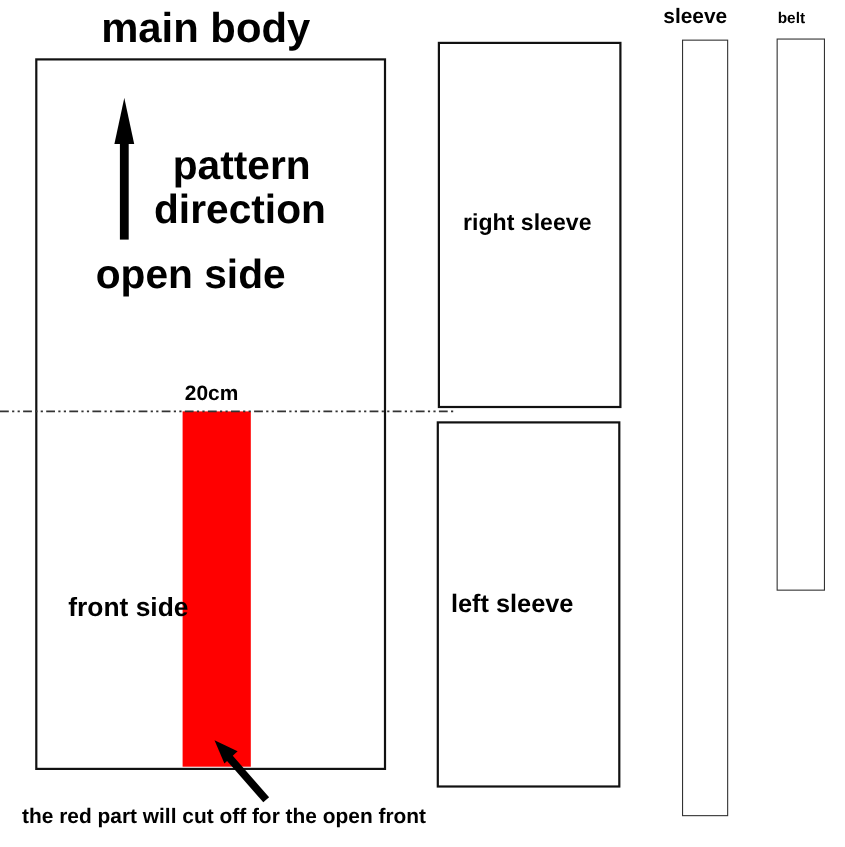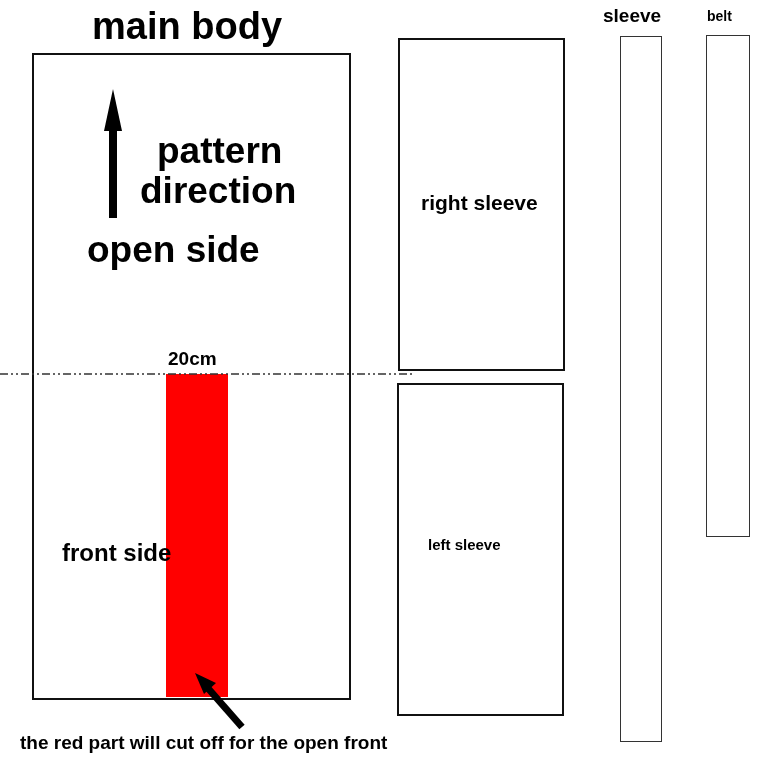--- a/index.html
+++ b/index.html
@@ -33,21 +33,21 @@
 <div class="lbl" style="left:87px; top:231px; font-size:37px;">open side</div>
 
 <div class="lbl" style="left:168px; top:349px; font-size:19px;">20cm</div>
 
 <div class="lbl" style="left:62px; top:541px; font-size:24px;">front side</div>
 
 <div class="box thick" style="left:398px; top:38px; width:167px; height:333px;"></div>
 <div class="lbl" style="left:421px; top:192px; font-size:21px;">right sleeve</div>
 
 <div class="box thick" style="left:397px; top:383px; width:167px; height:333px;"></div>
-<div class="lbl" style="left:428px; top:537px; font-size:15px;">left sleeve</div>
+<div class="lbl" style="left:410px; top:537px; font-size:23px;">left sleeve</div>
 
 <div class="lbl" style="left:603px; top:6px; font-size:19px;">sleeve</div>
 <div class="box thin" style="left:620px; top:36px; width:42px; height:706px;"></div>
 
 <div class="lbl" style="left:707px; top:9px; font-size:14px;">belt</div>
 <div class="box thin" style="left:706px; top:35px; width:44px; height:502px;"></div>
 
 <svg class="overlay" width="768" height="770" viewBox="0 0 768 770">
   <line x1="0" y1="374" x2="413" y2="374" stroke="#333" stroke-width="1.5" stroke-dasharray="8,3,2,3,2,3"></line>
   <g>

